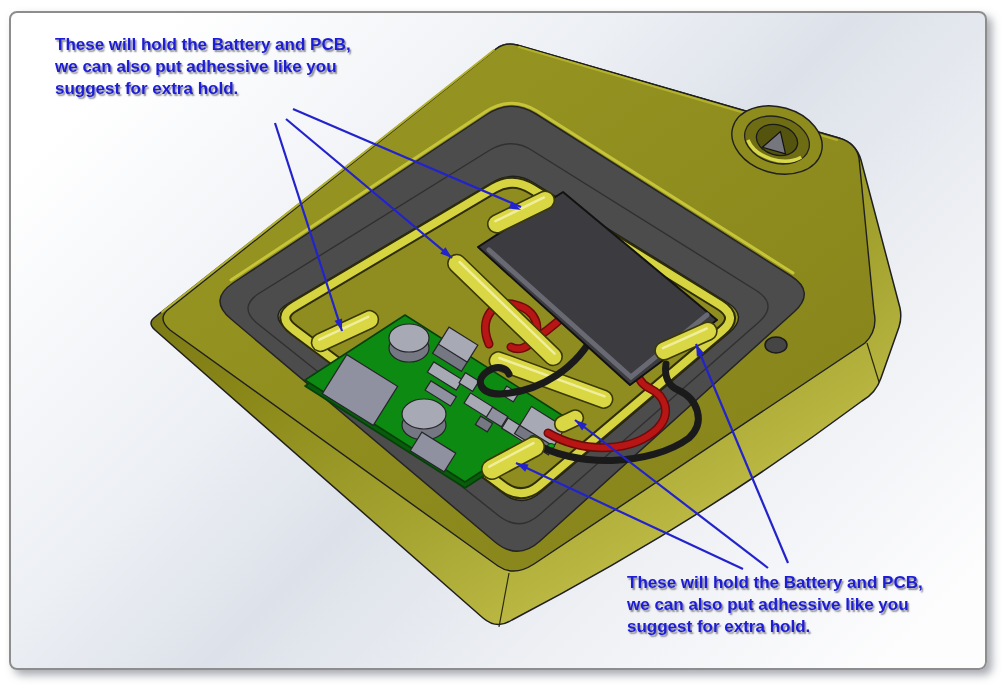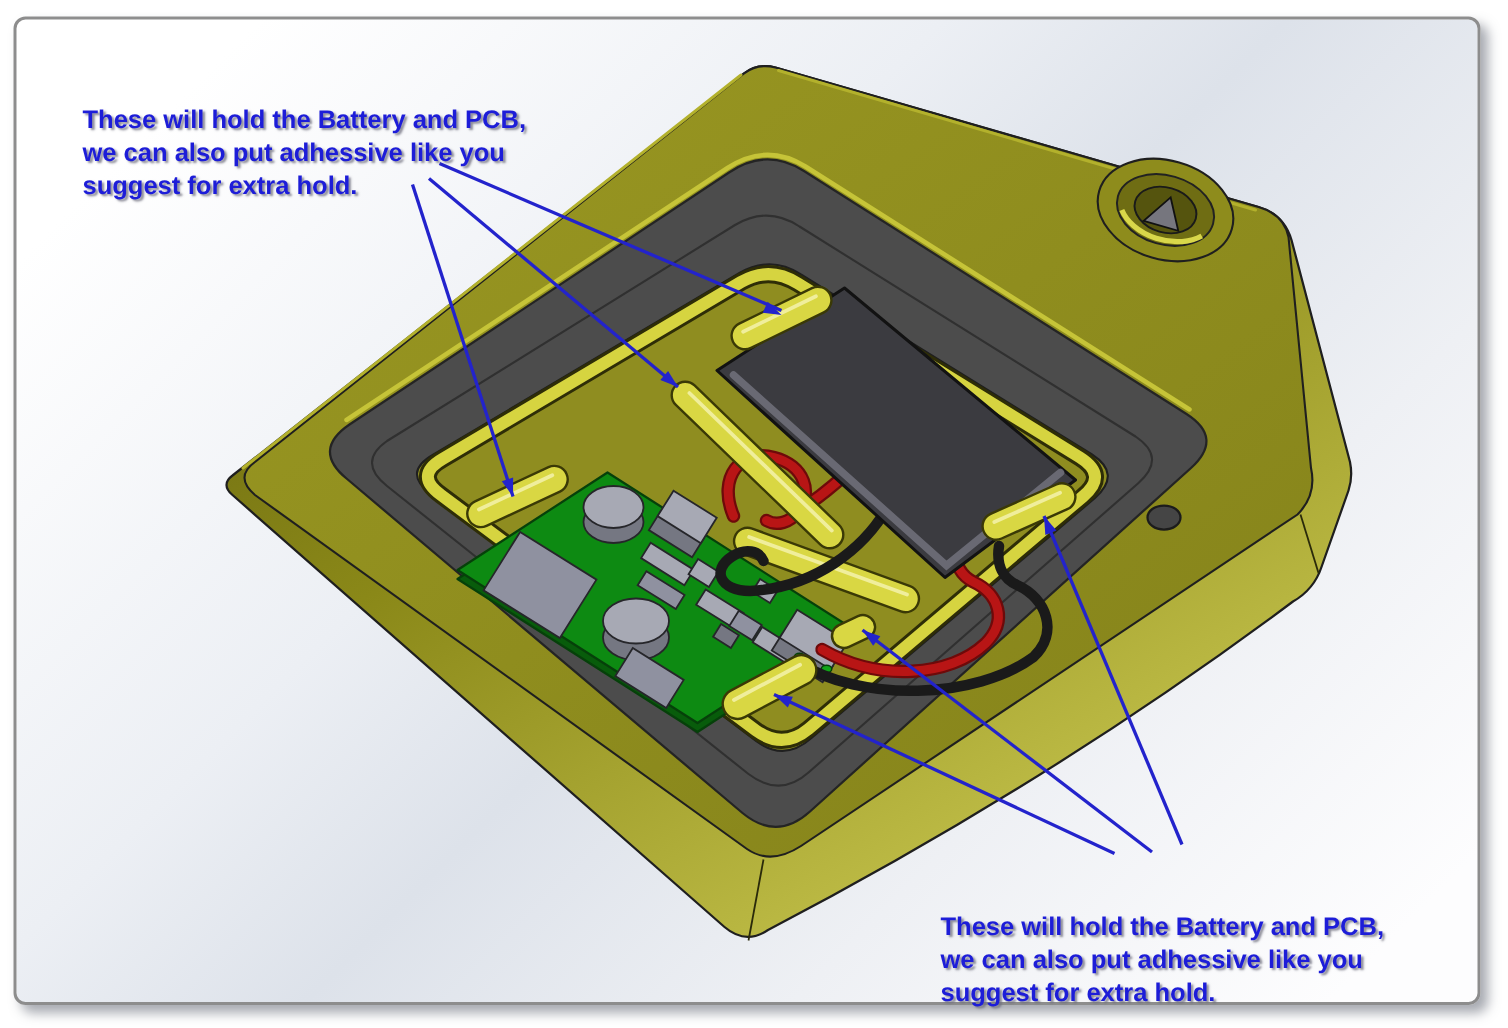--- a/index.html
+++ b/index.html
@@ -5,21 +5,21 @@
   html,body{margin:0;padding:0;background:#ffffff;}
   #stage{position:relative;width:1005px;height:685px;background:#ffffff;overflow:hidden;
          font-family:"Liberation Sans",sans-serif;}
   #frame{position:absolute;left:9px;top:11px;width:974px;height:655px;
          border:2px solid var(--frame-border,#8d8d8d);border-radius:8px;
          box-shadow:5px 5px 8px rgba(80,85,100,.5);
          background:linear-gradient(135deg,#ffffff 10%,#eceff4 38%,#dde2ea 52%,#eef0f4 72%,#fdfdfe 94%);}
   #scene{position:absolute;left:0;top:0;width:1005px;height:685px;z-index:2;}
   .note{position:absolute;z-index:3;font-weight:bold;font-size:17px;line-height:22px;
         color:var(--annotation-blue,#1d1dd8);white-space:pre-line;
-        text-shadow:1.6px 1.6px 1.5px rgba(110,110,125,.8);margin-top:35px;}
+        text-shadow:1.6px 1.6px 1.5px rgba(110,110,125,.8);}
   #note-top{left:55px;top:34px;width:360px;}
   #note-bottom{left:627px;top:572px;width:360px;}
 
   
   .f-wall{fill:url(#gWall);stroke:#1f1f1f;stroke-width:1.5;}
   .f-top{fill:url(#gTop);stroke:#1f1f1f;stroke-width:1.4;}
   .f-cav{fill:var(--cavity-gray,#4c4c4c);stroke:#242424;stroke-width:1.5;}
   .f-floor{fill:var(--body-olive,#8f8d20);stroke:#1f1f1f;stroke-width:1.4;}
   .rim-out{fill:none;stroke:#2e2d07;stroke-width:12;stroke-linejoin:round;}
   .rim-in{fill:none;stroke:var(--rim-yellow,#d6d440);stroke-width:8;stroke-linejoin:round;}

